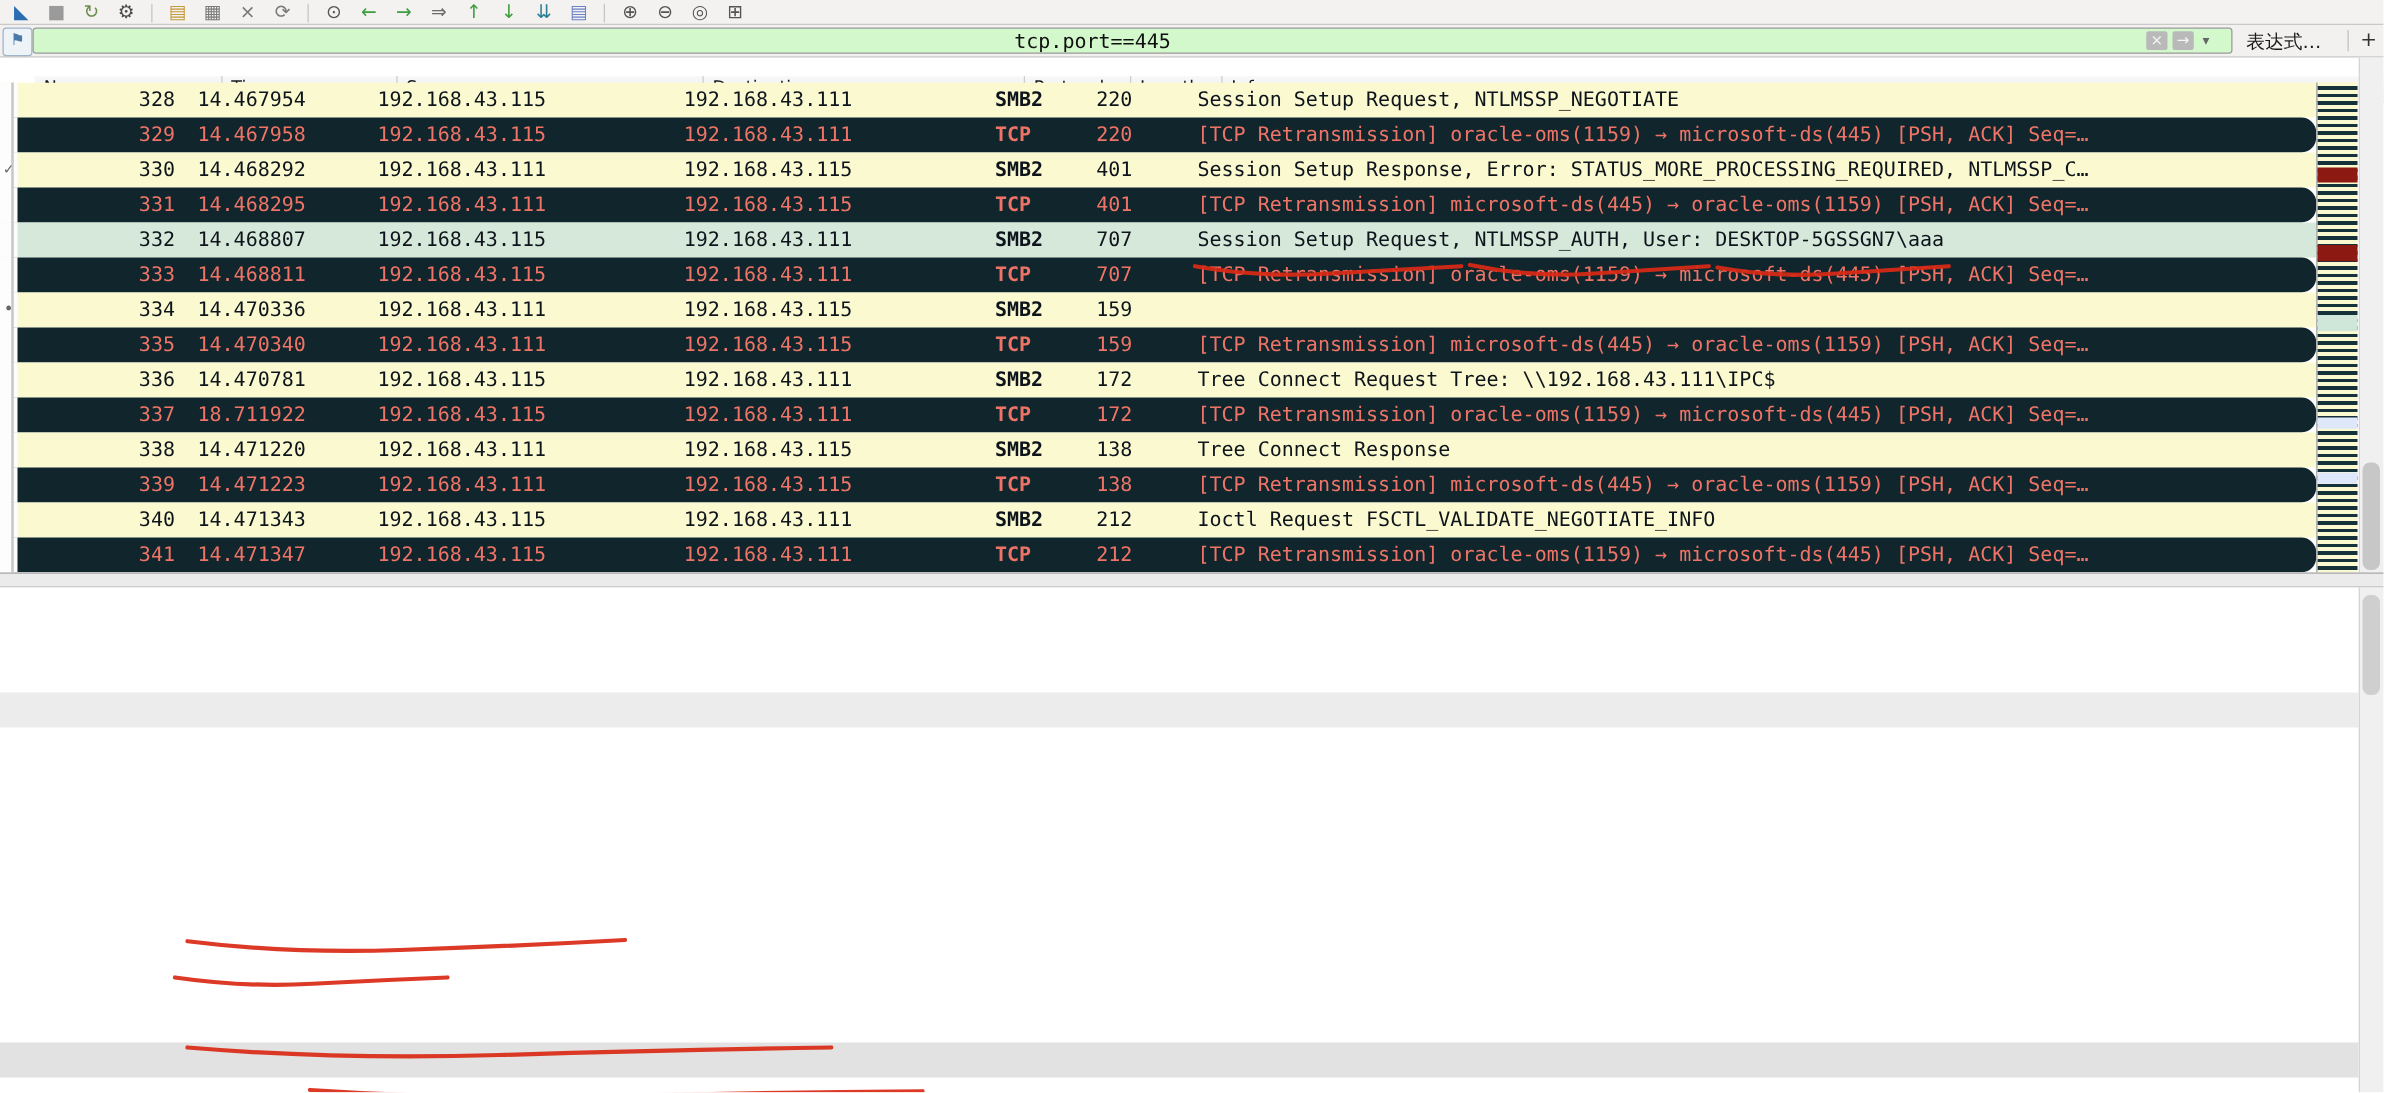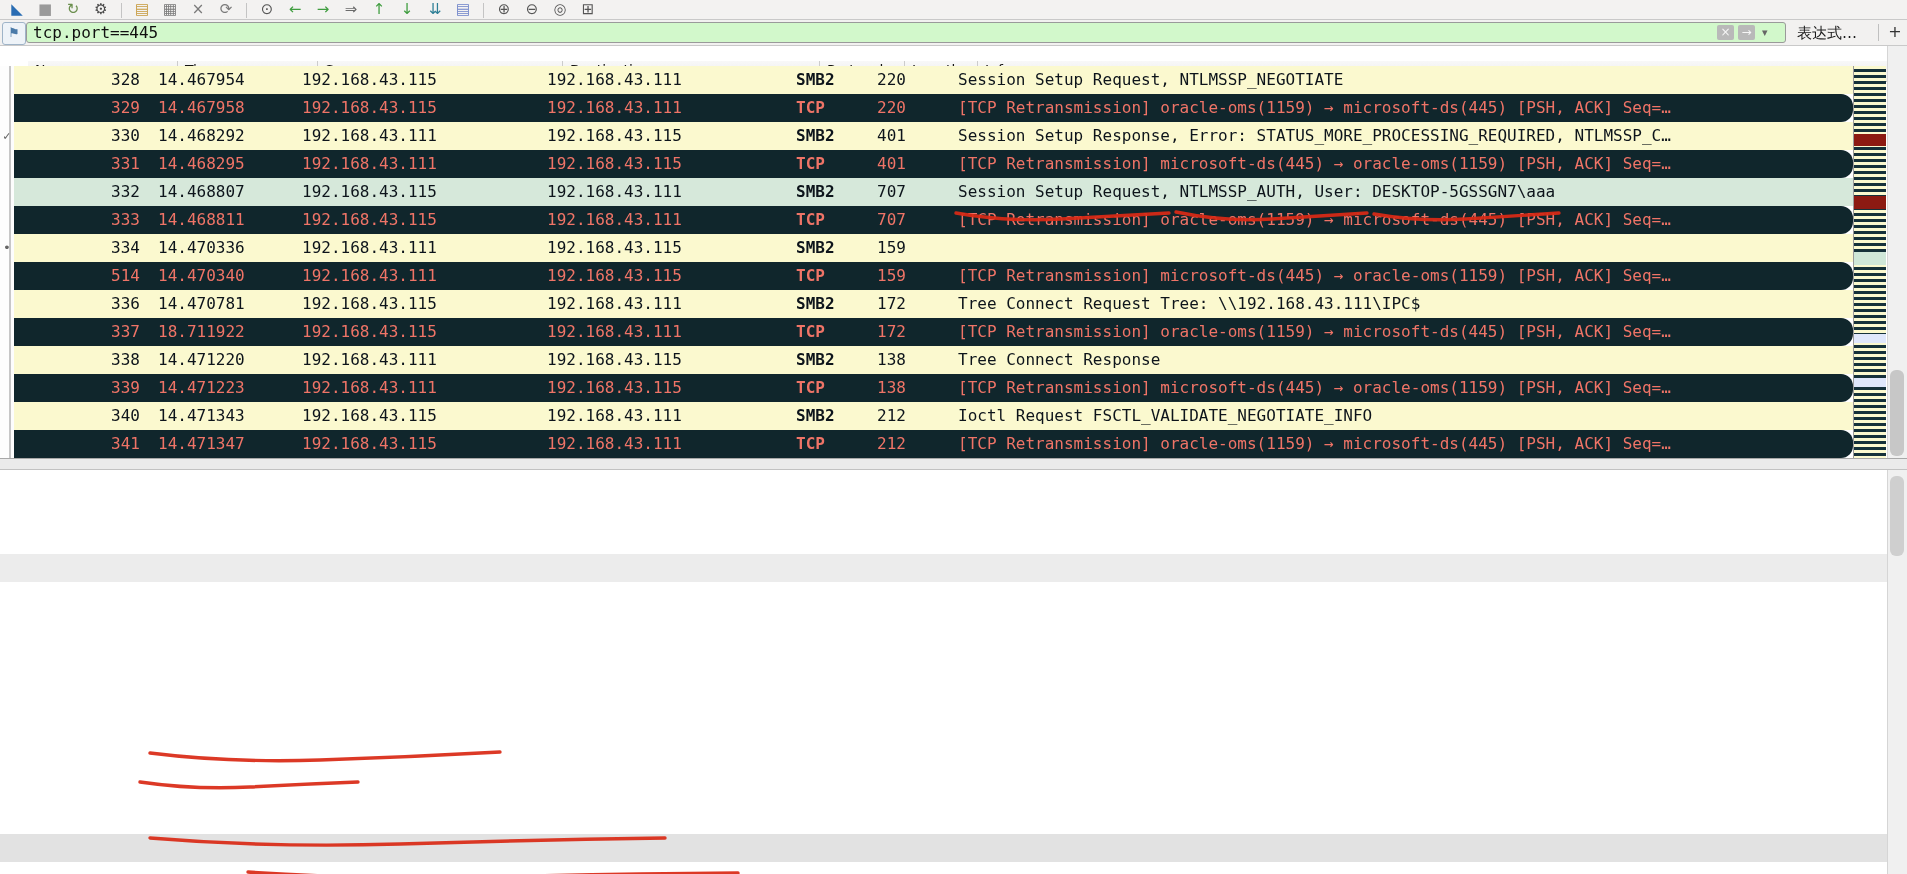--- a/index.html
+++ b/index.html
@@ -14,21 +14,21 @@
   .tbsep{display:inline-block;width:1px;height:15px;background:#c4c4c4;margin:0 9px 1px 3px;}
 
   
   #filterbar{position:absolute;left:0;top:20px;width:1907px;height:26px;background:#f2f1f0;
              border-bottom:1px solid #c9c9c9;box-sizing:border-box;font-family:"DejaVu Sans",sans-serif;}
   #bookmark-box{position:absolute;left:2px;top:2px;width:22px;height:21px;background:#eef3f8;
                 border:1px solid #9fb4c8;border-radius:3px;text-align:center;line-height:20px;
                 color:#4a7aa8;font-size:13px;}
   #filter-input{position:absolute;left:26px;top:2px;width:1760px;height:21px;box-sizing:border-box;
                 background:var(--filter-valid-bg,#d2f8cb);border:1px solid #9a9a9a;border-radius:3px;
-                font-family:"DejaVu Sans Mono",monospace;font-size:16px;color:#101010;padding:0 70px 0 6px;outline:none;}
+                font-family:"DejaVu Sans Mono",monospace;font-size:16px;color:#101010;padding:0 70px 0 6px;outline:none;text-align:center;}
   .filter-btn{position:absolute;top:5px;width:17px;height:15px;line-height:15px;text-align:center;
               font-size:12px;color:#f6f6f6;background:#b9b9b9;border-radius:2px;cursor:default;}
   #filter-clear{left:1717px;}
   #filter-apply{left:1738px;}
   #filter-caret{position:absolute;left:1762px;top:6px;font-size:11px;color:#666;}
   #expression-label{position:absolute;left:1797px;top:4px;font-size:15px;color:#1a1a1a;cursor:default;}
   #filter-sep{position:absolute;left:1878px;top:4px;width:1px;height:17px;background:#c0c0c0;}
   #filter-plus{position:absolute;left:1886px;top:2px;width:18px;height:20px;line-height:20px;
                text-align:center;font-size:16px;color:#333;cursor:default;}
 
@@ -212,21 +212,21 @@
     <span class="c c-no">334</span>
     <span class="c c-time">14.470336</span>
     <span class="c c-src">192.168.43.111</span>
     <span class="c c-dst">192.168.43.115</span>
     <span class="c c-proto">SMB2</span>
     <span class="c c-len">159</span>
   </div>
 
   <div class="prow bad">
     <span class="c c-gutter"></span>
-    <span class="c c-no">514</span>
+    <span class="c c-no">335</span>
     <span class="c c-time">14.470340</span>
     <span class="c c-src">192.168.43.111</span>
     <span class="c c-dst">192.168.43.115</span>
     <span class="c c-proto">TCP</span>
     <span class="c c-len">159</span>
     <span class="c c-info">[TCP Retransmission] microsoft-ds(445) → oracle-oms(1159) [PSH, ACK] Seq=…</span>
   </div>
 
   <div class="prow smb2">
     <span class="c c-gutter"></span>

